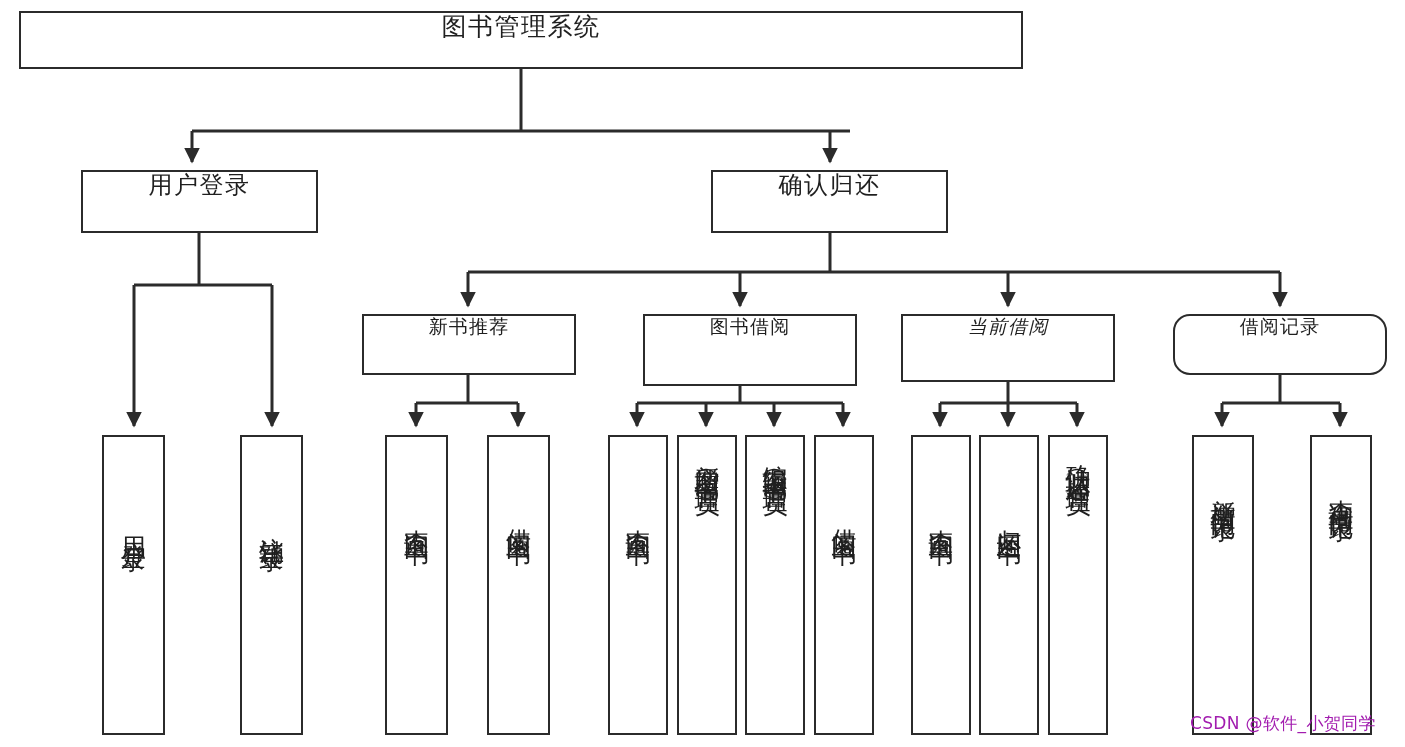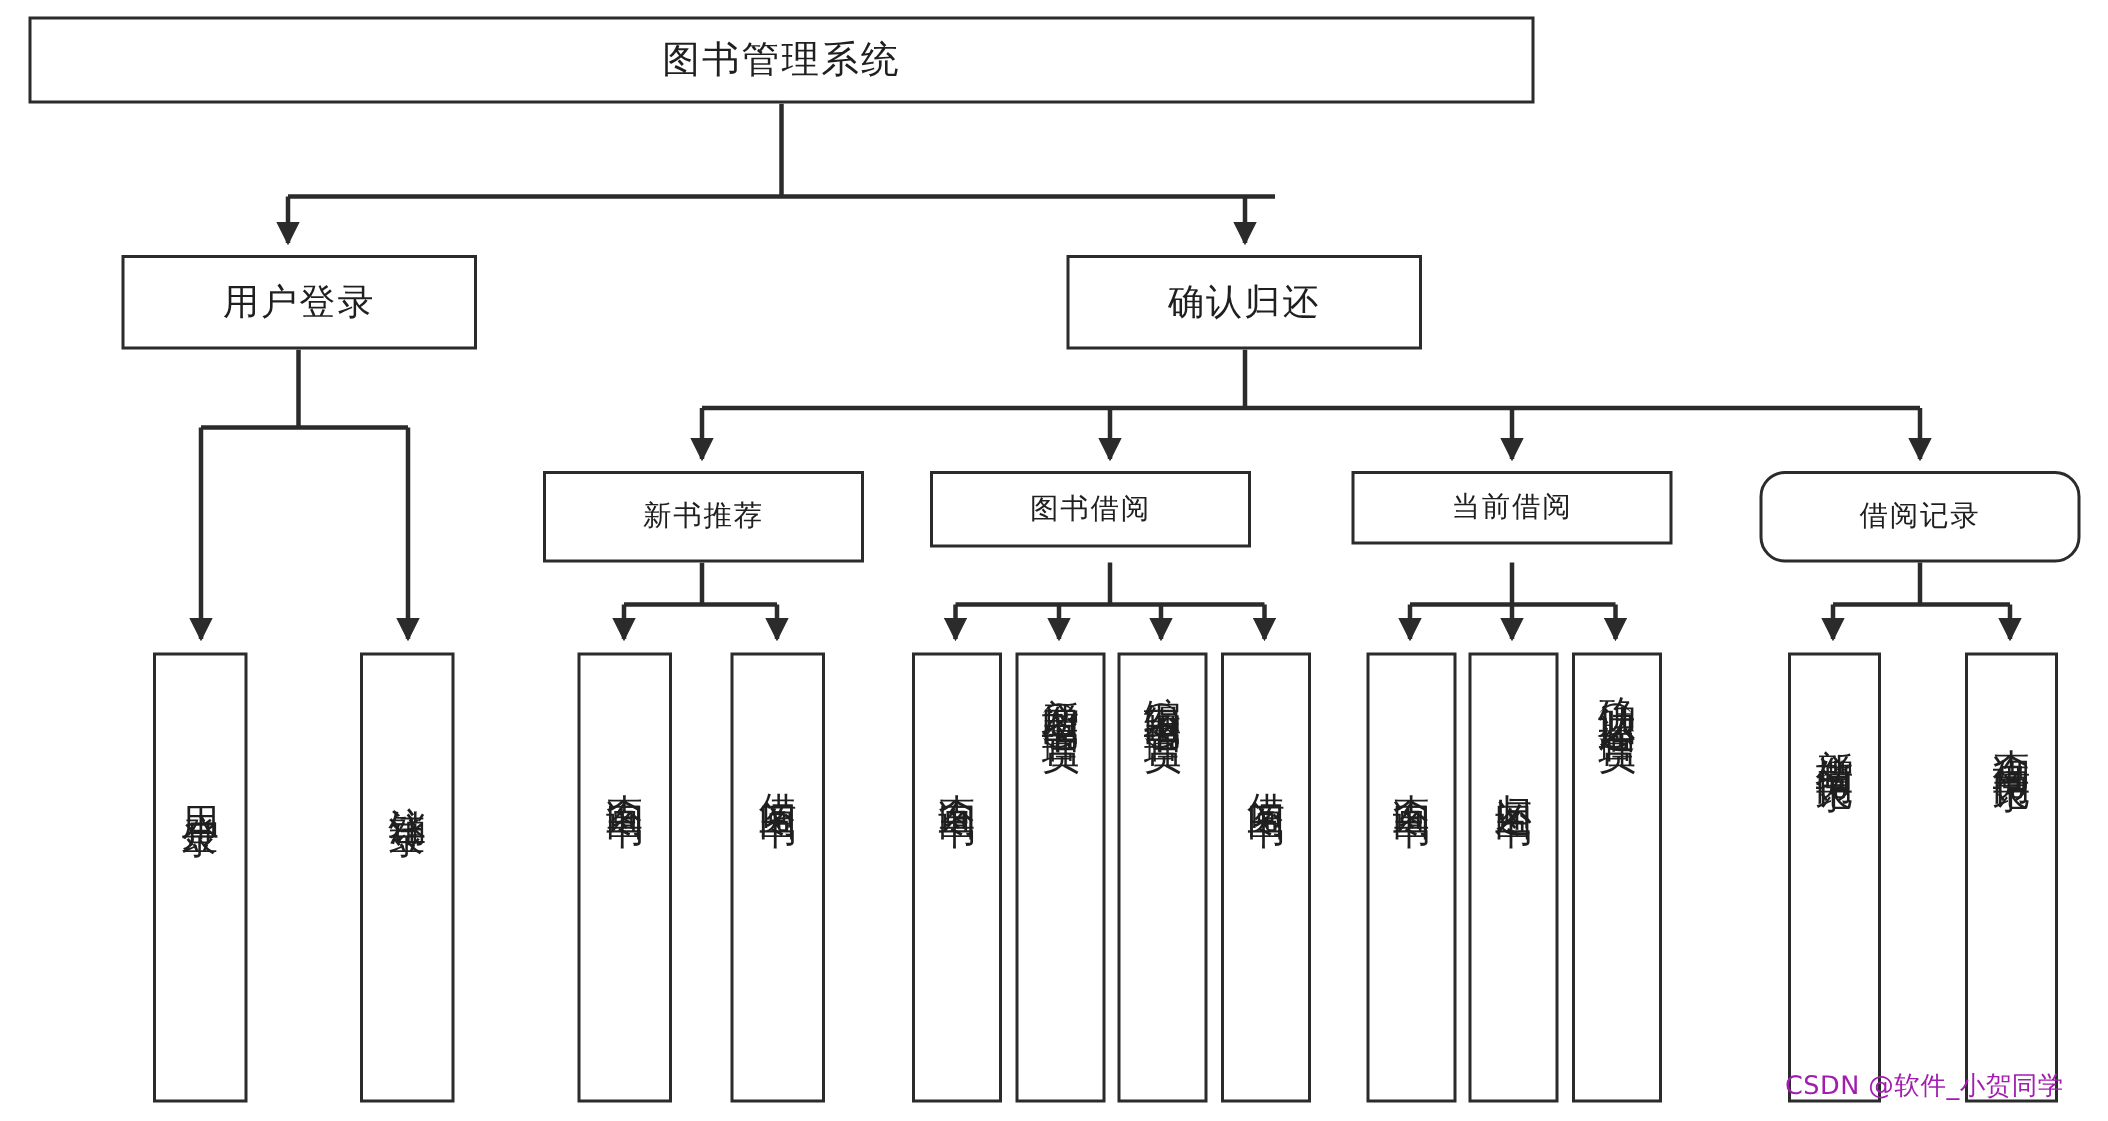--- a/index.html
+++ b/index.html
@@ -26,21 +26,21 @@
     width: 1405px;
     height: 747px;
     pointer-events: none;
   }
   .node {
     position: absolute;
     box-sizing: border-box;
     background: #ffffff;
     border: 2px solid #2b2b2b;
     display: flex;
-    align-items: center;
+    align-items: flex-start;
     justify-content: center;
     z-index: 2;
   }
   .node .node-label {
     color: #1f1f1f;
     letter-spacing: 0.06em;
     line-height: 1.15;
     white-space: nowrap;
   }
   .node-root .node-label {
@@ -141,24 +141,24 @@
   <div class="node node-branch" style="left:81px; top:170px; width:237px; height:63px;">
     <span class="node-label">用户登录</span>
   </div>
   <div class="node node-branch" style="left:711px; top:170px; width:237px; height:63px;">
     <span class="node-label">确认归还</span>
   </div>
 
   <div class="node node-group" style="left:362px; top:314px; width:214px; height:61px;">
     <span class="node-label">新书推荐</span>
   </div>
-  <div class="node node-group" style="left:620px; top:314px; width:214px; height:51px;">
+  <div class="node node-group" style="left:643px; top:314px; width:214px; height:72px;">
     <span class="node-label">图书借阅</span>
   </div>
-  <div class="node node-group" style="left:901px; top:314px; width:214px; height:49px;">
+  <div class="node node-group" style="left:901px; top:314px; width:214px; height:68px;font-style:italic;">
     <span class="node-label">当前借阅</span>
   </div>
   <div class="node node-group" style="left:1173px; top:314px; width:214px; height:61px;border-radius:17px;">
     <span class="node-label">借阅记录</span>
   </div>
 
   <div class="node node-leaf" style="left:102px; top:435px; width:63px; height:300px; padding-top:80px;">
     <span class="node-label">用户登录</span>
   </div>
   <div class="node node-leaf" style="left:240px; top:435px; width:63px; height:300px; padding-top:80px;">

